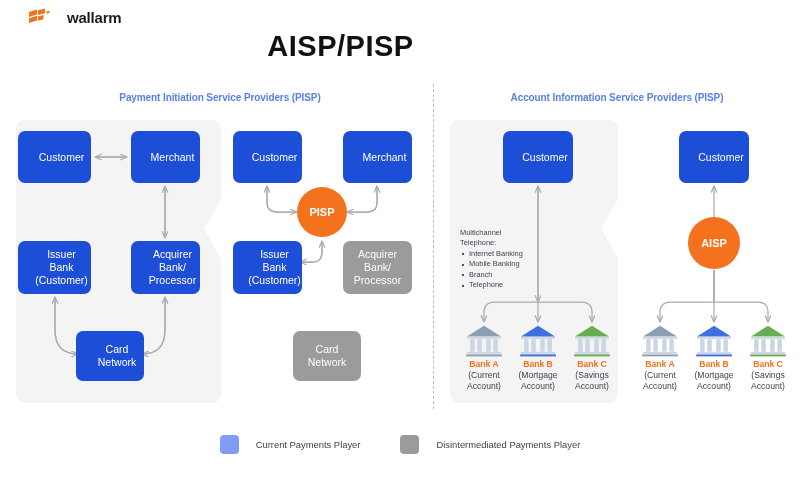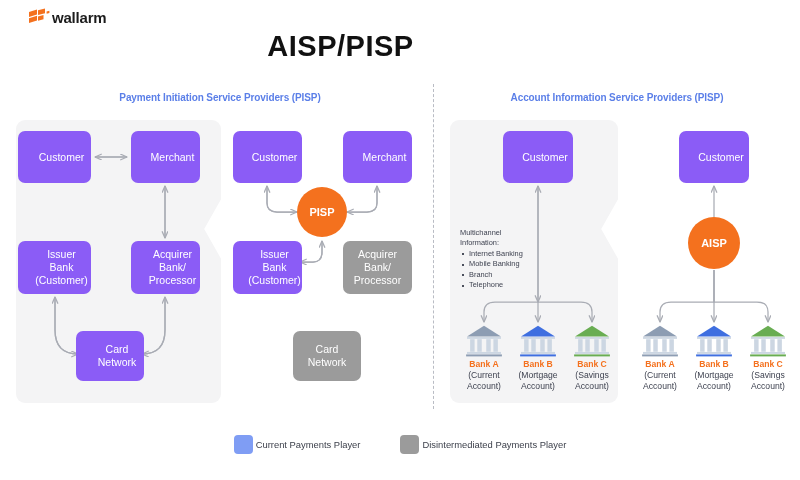--- a/index.html
+++ b/index.html
@@ -6,21 +6,21 @@
   body{
     width:800px;height:480px;
     background:#ffffff;
     font-family:"Liberation Sans", sans-serif;
     overflow:hidden;
     position:relative;
   }
   .stage{position:absolute;left:0;top:0;width:800px;height:480px;}
 
   
-  .logo{position:absolute;left:28px;top:8px;display:flex;align-items:center;gap:0;}
+  .logo{position:absolute;left:28px;top:8px;display:flex;align-items:center;gap:15px;}
   .logo-mark{width:24px;height:18px;position:relative;}
   .logo-text{font-size:15px;font-weight:700;color:#1c1c1c;letter-spacing:-0.2px;}
 
   
   .main-title{
     position:absolute;left:0;top:30px;width:681px;text-align:center;
     font-size:29px;font-weight:700;color:#111111;letter-spacing:0.5px;
   }
 
   
@@ -52,21 +52,21 @@
     clip-path:polygon(0 0,100% 0,100% 28%,100% 28%,90% 38.5%,100% 49%,100% 100%,0 100%);
   }
 
   
   .node{
     position:absolute;border-radius:7px;display:flex;align-items:center;
     justify-content:center;text-align:center;color:#ffffff;
     font-size:10.5px;line-height:13px;font-weight:400;padding:2px;
     box-sizing:border-box;white-space:pre-line;
   }
-  .node.blue{background:#8b5cf6;padding-left:16px;}
+  .node.blue{background:#1d4ed8;padding-left:16px;}
   .node.gray{background:#9b9b9b;}
 
   
   .circle{
     position:absolute;border-radius:50%;background:#f4711e;
     display:flex;align-items:center;justify-content:center;
     color:#fff;font-size:11px;font-weight:700;
   }
 
   
@@ -89,21 +89,21 @@
   .bank{position:absolute;width:46px;text-align:center;}
   .bank .ico{width:40px;height:34px;margin:0 auto;display:block;}
   .bank .nm{font-size:8.6px;font-weight:700;color:#f4711e;margin-top:1px;line-height:11px;}
   .bank .sub{font-size:8.6px;color:#3e4250;line-height:11px;white-space:pre-line;}
 
   
   .legend{
     position:absolute;left:0;top:435px;width:800px;
     display:flex;justify-content:center;align-items:center;gap:40px;
   }
-  .lg-item{display:flex;align-items:center;gap:3px;}
+  .lg-item{display:flex;align-items:center;gap:17px;}
   .lg-sw{width:19px;height:19px;border-radius:4px;}
   .lg-lb{font-size:9.4px;color:#3b3f4a;}
 </style>
 </head>
 <body>
 
 <div class="stage">
 
   <div class="logo">
     <span class="logo-mark">
@@ -195,21 +195,21 @@
   <div class="node gray" style="left:343px;top:241px;width:69px;height:53px;">Acquirer
 Bank/
 Processor</div>
   <div class="node gray" style="left:293px;top:331px;width:68px;height:50px;">Card
 Network</div>
 
   <div class="node blue" style="left:503px;top:131px;width:70px;height:52px;">Customer</div>
 
   <div class="multi">
     <div class="mt">Multichannel</div>
-    <div class="mt">Information:</div>
+    <div class="mt">Telephone:</div>
     <ul>
       <li>Internet Banking</li>
       <li>Mobile Banking</li>
       <li>Branch</li>
       <li>Telephone</li>
     </ul>
   </div>
 
   <div class="bank" style="left:461px;top:324px;">
     <svg class="ico" viewBox="0 0 44 38">

